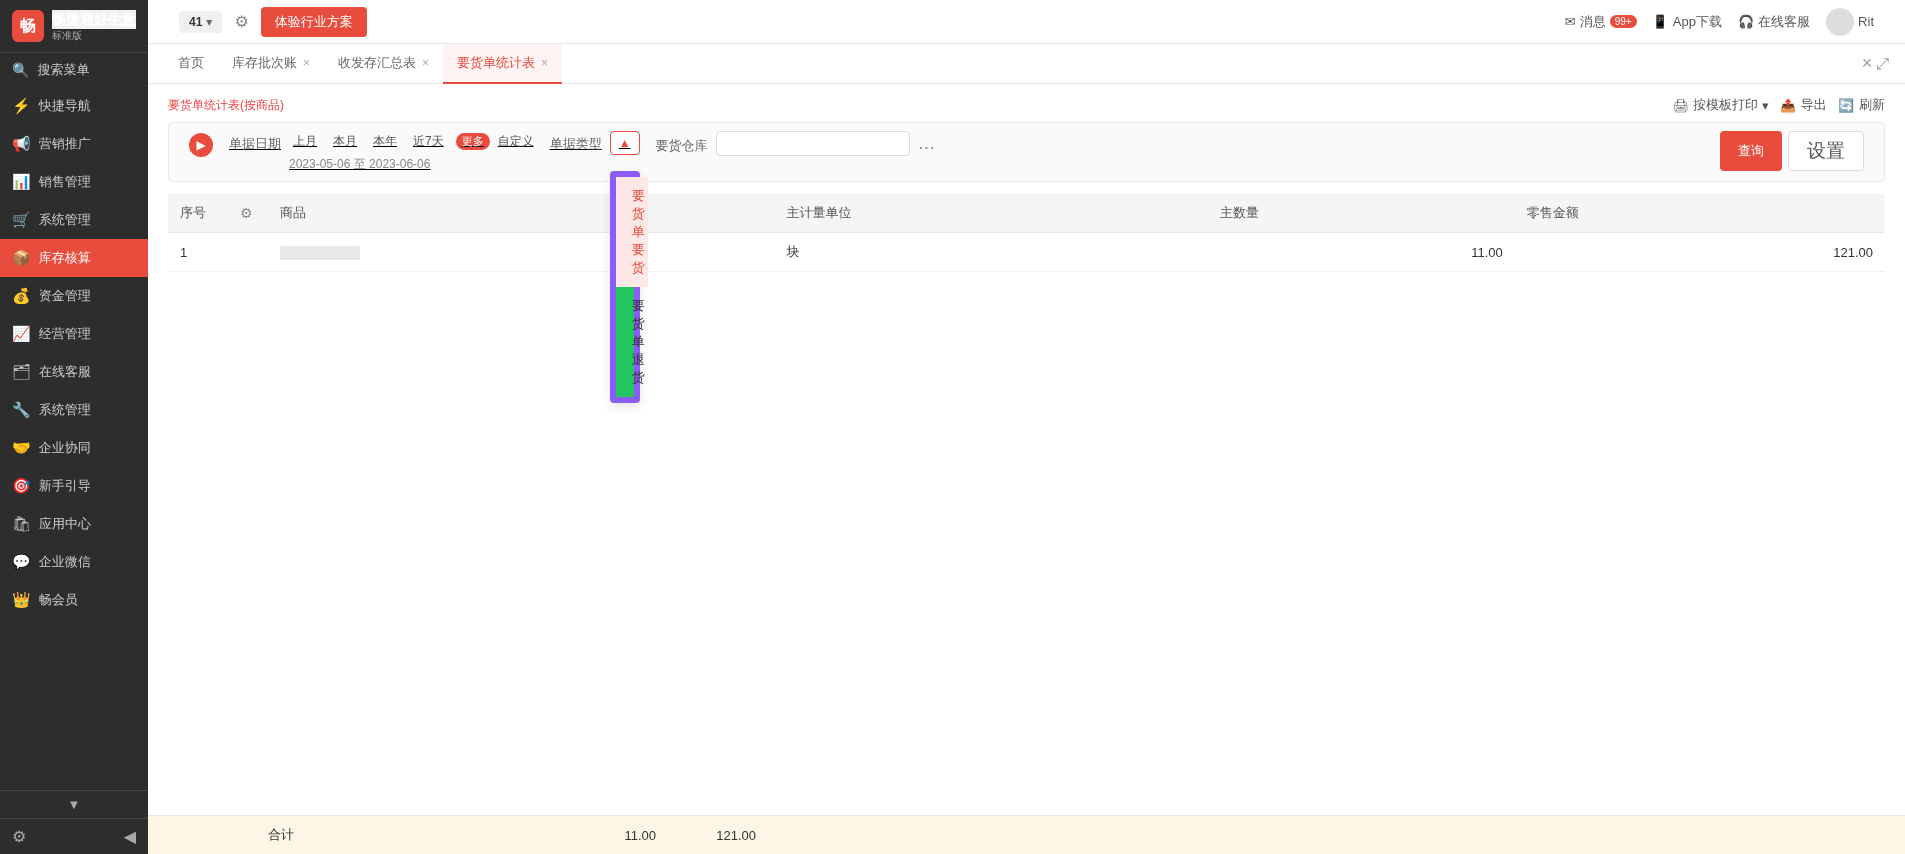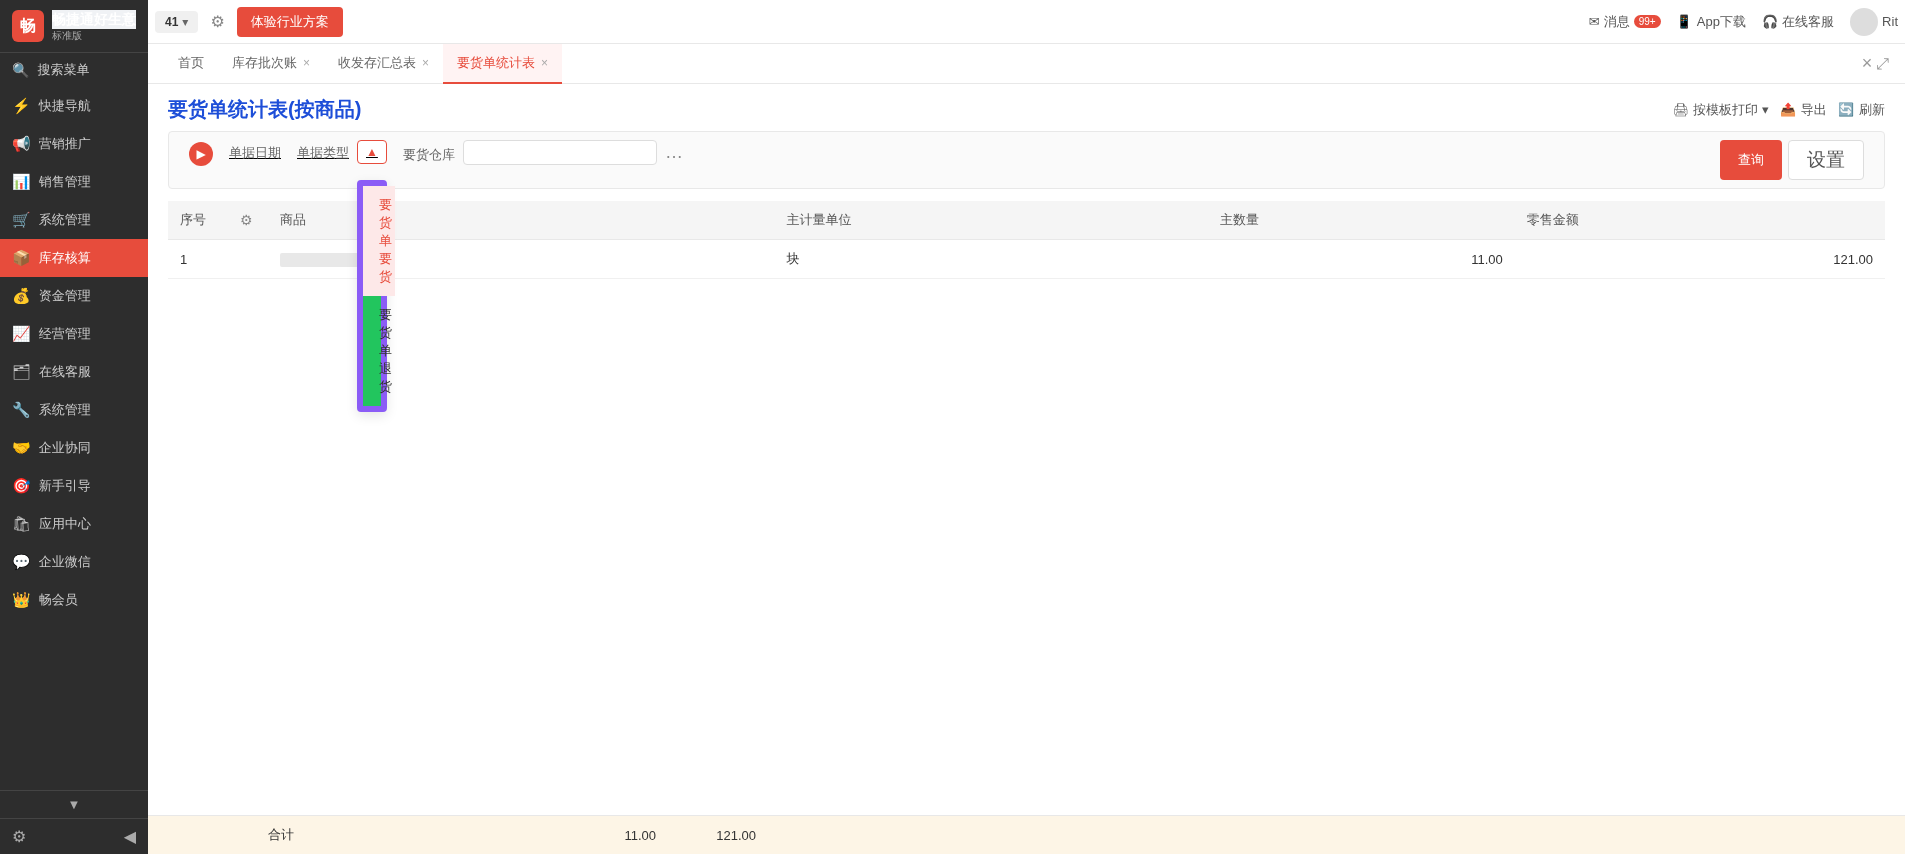--- a/index.html
+++ b/index.html
@@ -93,21 +93,21 @@
       flex-direction: column;
       background: #f0f2f5;
       overflow: hidden;
     }
 
     
     .topbar {
       background: #fff;
       display: flex;
       align-items: center;
-      padding: 0 7px;
+      padding: 0 31px;
       height: 44px;
       border-bottom: 1px solid #e8e8e8;
       flex-shrink: 0;
     }
     .topbar-left {
       display: flex;
       align-items: center;
       flex: 1;
     }
     .topbar-breadcrumb {
@@ -221,23 +221,23 @@
     }
 
     .page-header {
       display: flex;
       align-items: center;
       justify-content: space-between;
       padding: 12px 20px 8px;
       flex-shrink: 0;
     }
     .page-title {
-      font-size: 20px;
-      font-weight: bold;
-      color: #1d4ed8;
+      font-size: 12px;
+      font-weight: normal;
+      color: #ef4444;
     }
     .page-actions {
       display: flex;
       align-items: center;
       gap: 12px;
     }
     .page-actions .action-btn {
       display: flex;
       align-items: center;
       gap: 4px;
@@ -622,20 +622,31 @@
           <span>刷新</span>
         </button>
       </div>
     </div>
 
     <div class="filter-bar">
       <div class="filter-expand-btn">▶</div>
 
       <div class="filter-group">
         <span class="filter-label">单据日期</span>
+        <div class="filter-date-group">
+          <div class="date-shortcuts">
+            <span class="date-shortcut">上月</span>
+            <span class="date-shortcut">本月</span>
+            <span class="date-shortcut">本年</span>
+            <span class="date-shortcut">近7天</span>
+            <span class="date-shortcut badge-more">更多</span>
+            <span class="date-custom">自定义</span>
+          </div>
+          <div class="date-range">2023-05-06 至 2023-06-06</div>
+        </div>
       </div>
 
       <div class="filter-group">
         <span class="filter-label">单据类型</span>
         <div class="type-dropdown-wrapper">
           <div class="filter-type-input">
             <span></span>
             <span class="up-arrow">▲</span>
           </div>
 

